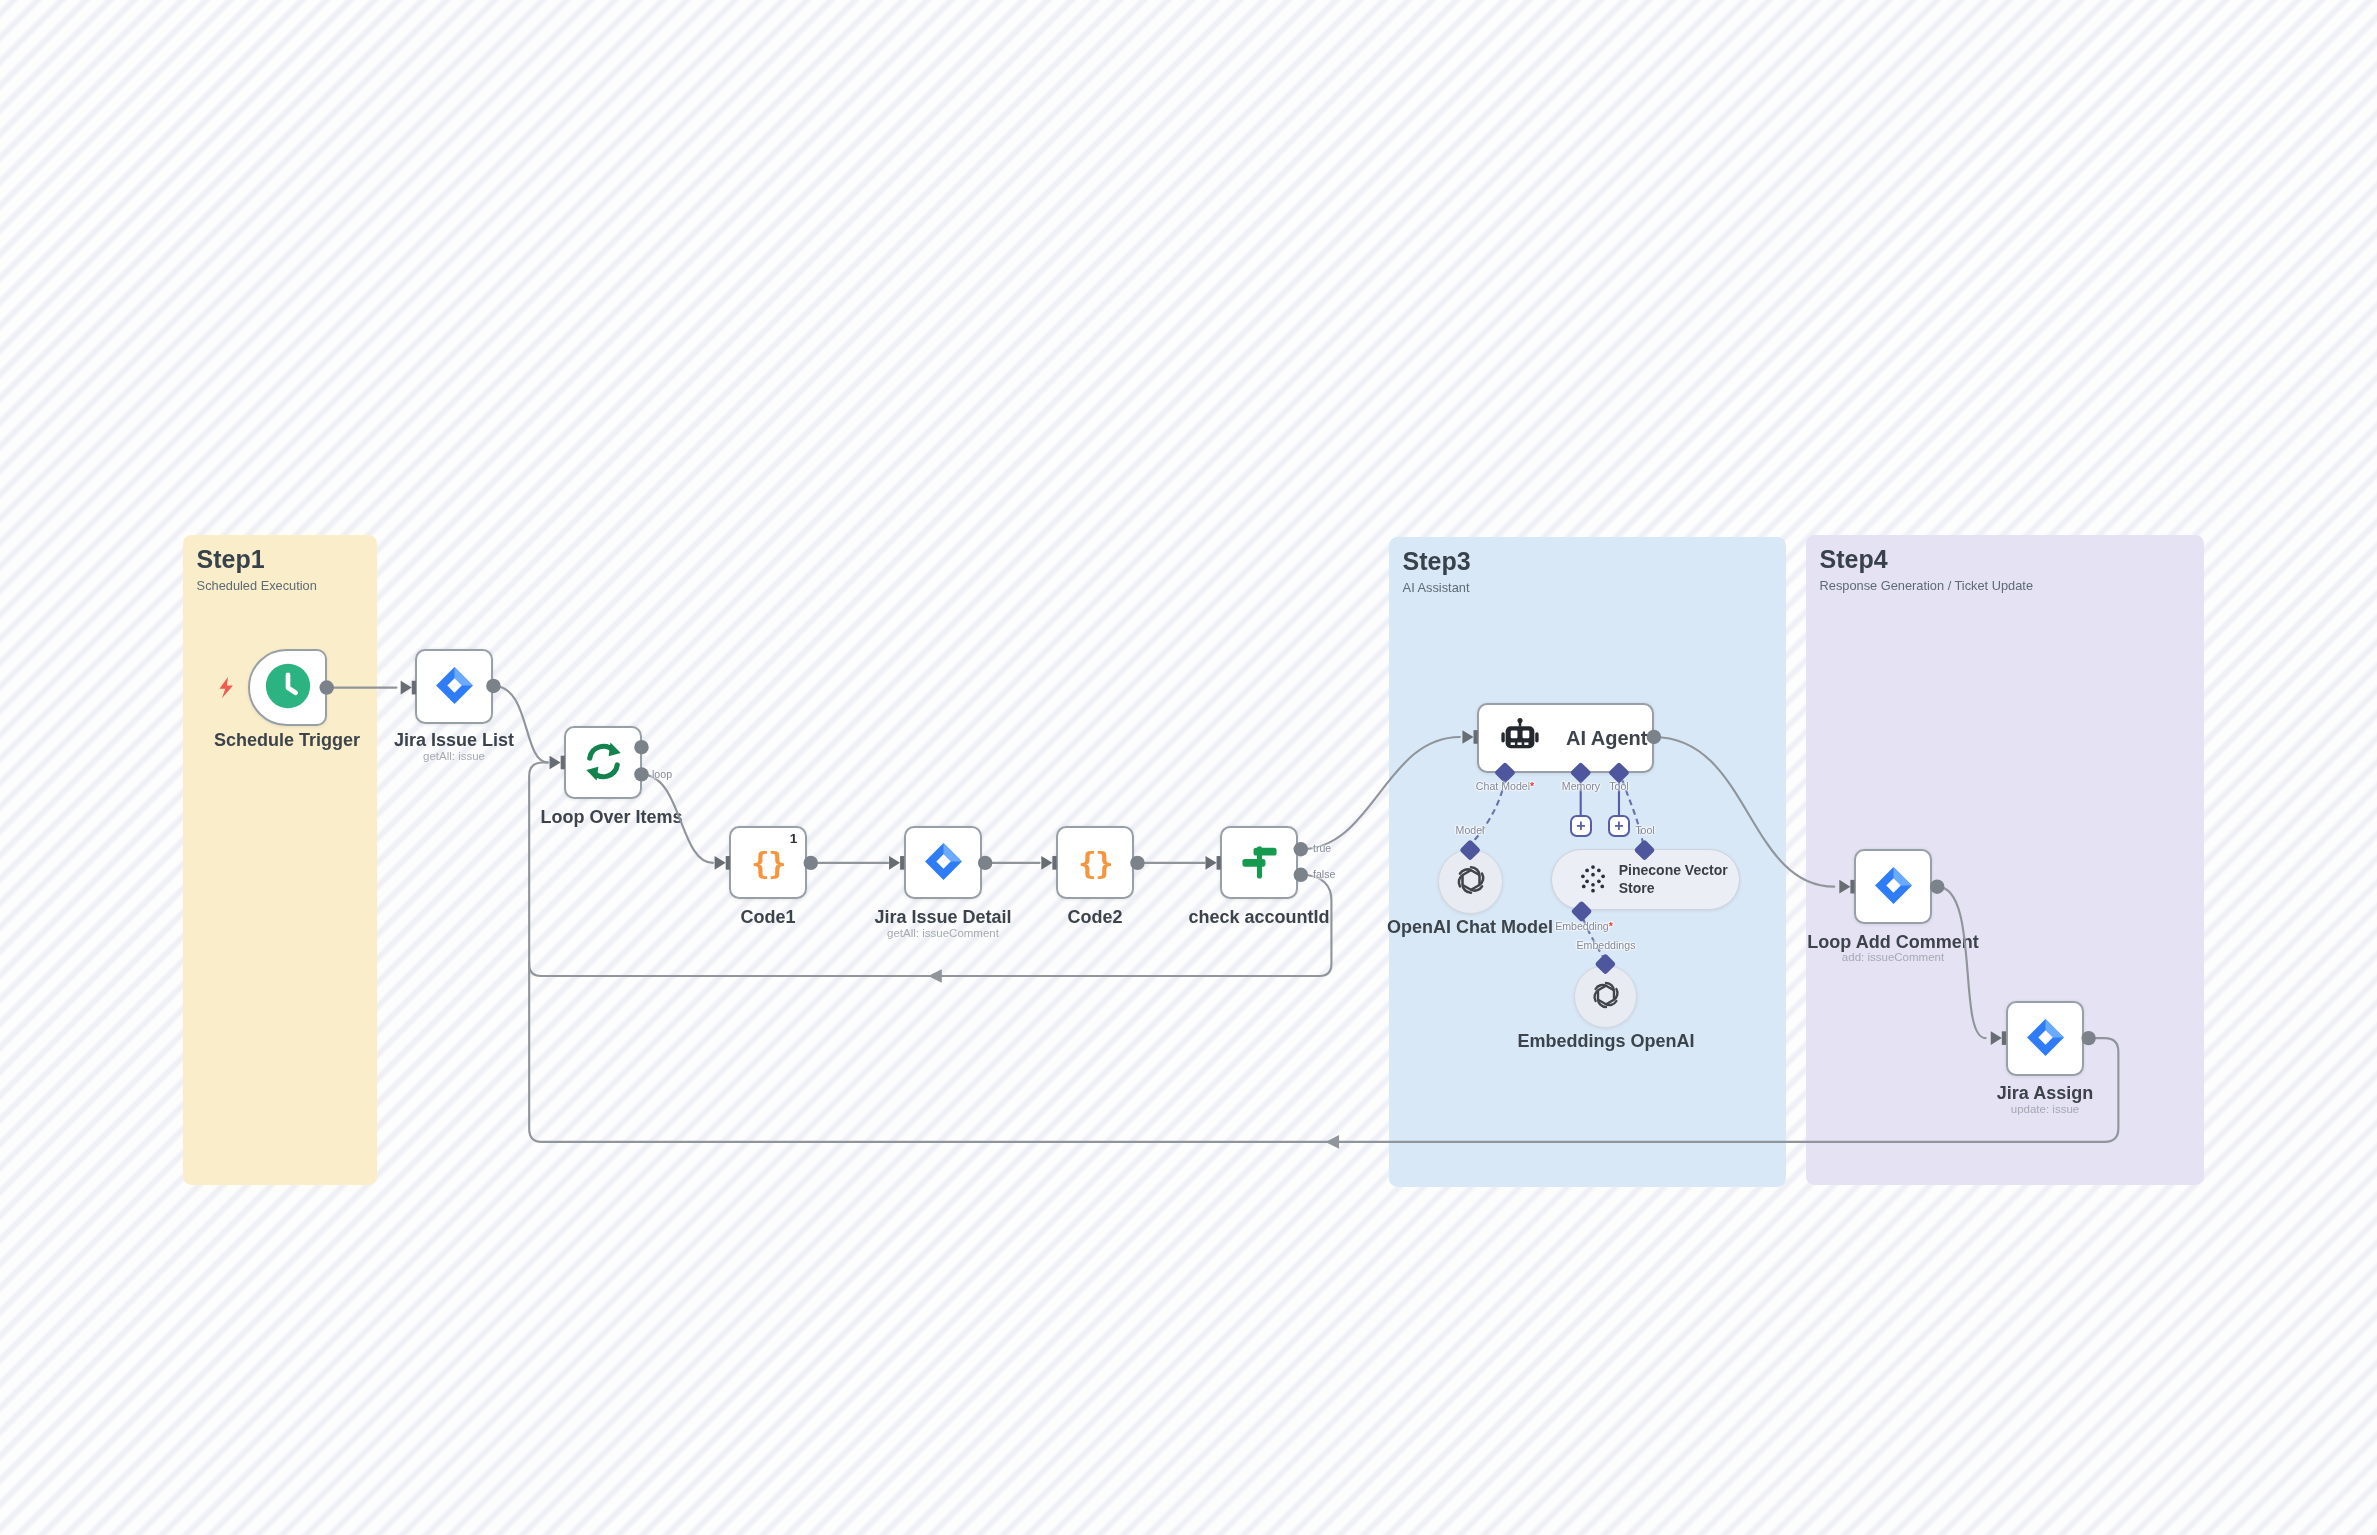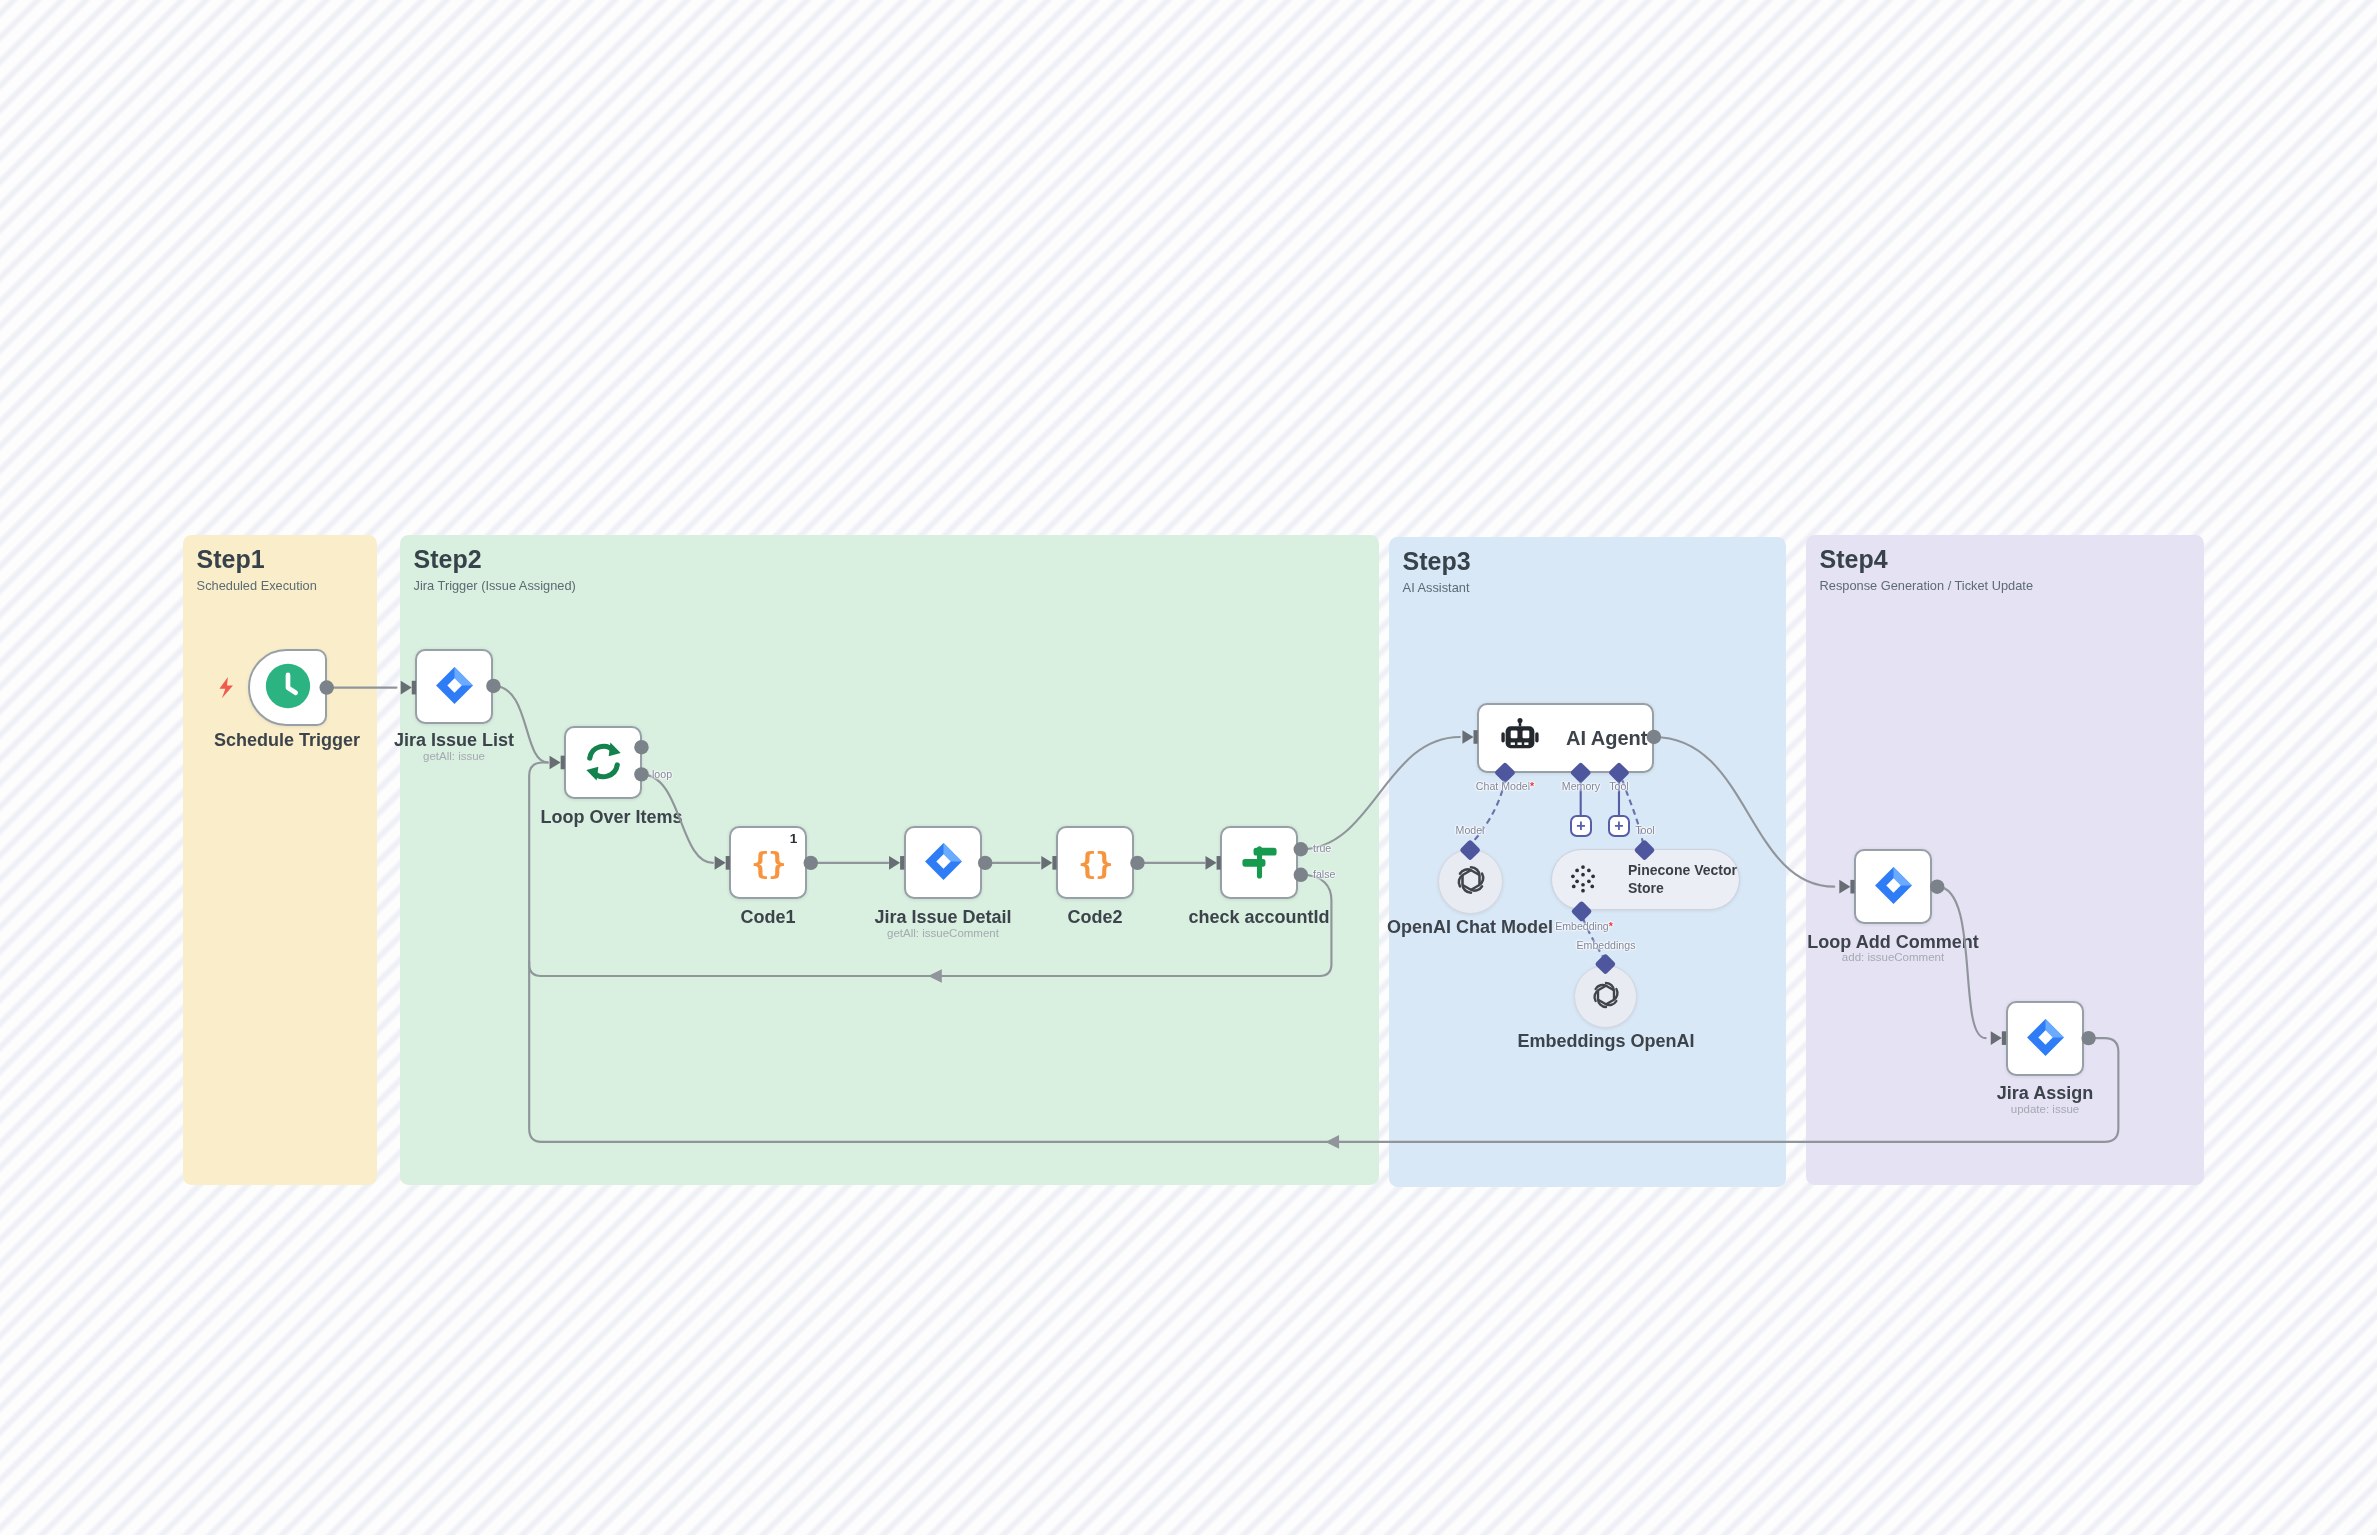--- a/index.html
+++ b/index.html
@@ -31,24 +31,20 @@
 </style>
 </head>
 <body>
 
 <div id="canvas">
 
   <div class="panel" style="left:183px;top:535px;width:194px;height:650px;background:#faeeca;">
     <div class="ptitle">Step1</div>
     <div class="psub">Scheduled Execution</div>
   </div>
-  <div class="panel" style="left:400px;top:535px;width:979px;height:650px;background:#d9efdf;">
-    <div class="ptitle">Step2</div>
-    <div class="psub">Jira Trigger (Issue Assigned)</div>
-  </div>
   <div class="panel" style="left:1389px;top:537px;width:397px;height:650px;background:#d9e8f6;">
     <div class="ptitle">Step3</div>
     <div class="psub">AI Assistant</div>
   </div>
   <div class="panel" style="left:1806px;top:535px;width:398px;height:650px;background:#e4e2f3;">
     <div class="ptitle">Step4</div>
     <div class="psub">Response Generation / Ticket Update</div>
   </div>
 
   <div class="node" style="left:248px;top:649px;width:79px;height:77px;border-radius:39px 10.2px 10.2px 39px;">
@@ -176,21 +172,21 @@
           <g transform="rotate(300)">
               <path d="M 0 -15 A 10 10 0 0 1 10 -5 L 10 5"></path>
             </g>
         </g>
       </svg>
     </span>
   </div>
   <div class="node-label" style="left:1470px;top:917px;">OpenAI Chat Model</div>
   <span class="port-label centered" style="left:1470px;top:824px;">Model</span>
 
-  <div class="node pill-node" style="left:1551px;top:849px;width:189px;height:61px;justify-content:space-between;padding-left:15.3px;">
+  <div class="node pill-node" style="left:1551px;top:849px;width:189px;height:61px;justify-content:center;padding-left:15.3px;">
     <span>
       <svg width="32" height="32" viewBox="-19 -19 38 38">
         <g fill="#2b3038">
           <circle cx="0" cy="-13" r="2.2"></circle>
             <circle cx="-7" cy="-9" r="2.2"></circle>
             <circle cx="7" cy="-9" r="2.2"></circle>
           <circle cx="-12" cy="-2" r="2.2"></circle>
             <circle cx="0" cy="-4" r="2.2"></circle>
             <circle cx="12" cy="-2" r="2.2"></circle>
           <circle cx="-7" cy="4" r="2.2"></circle>

